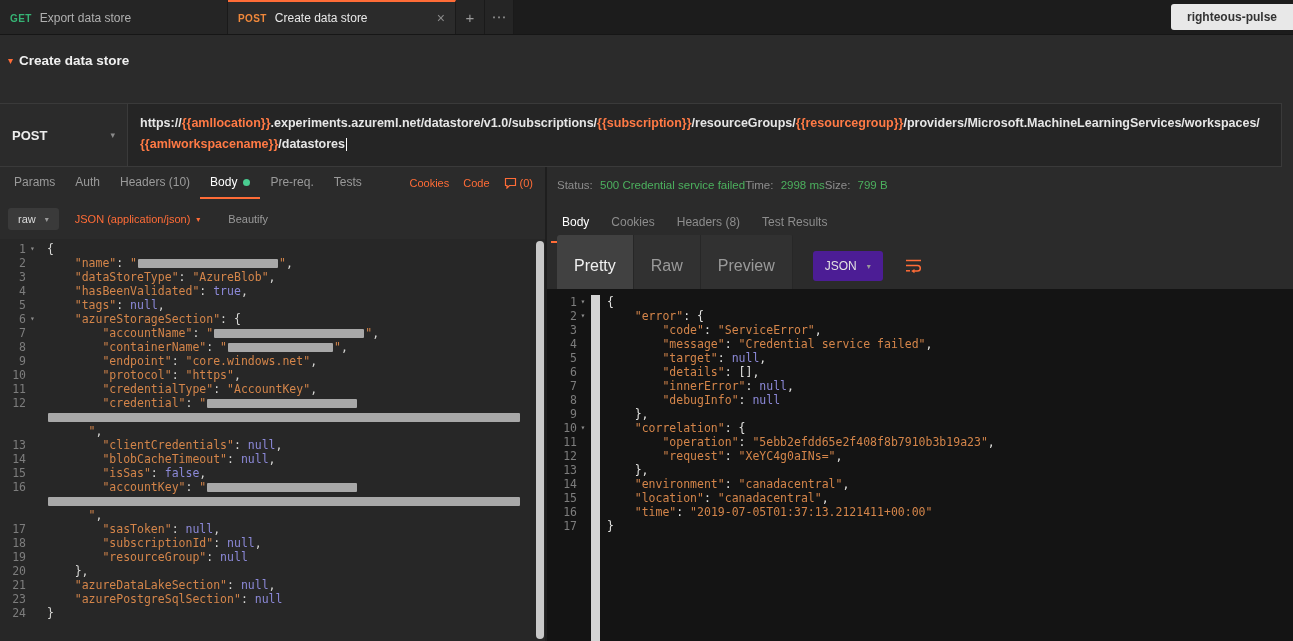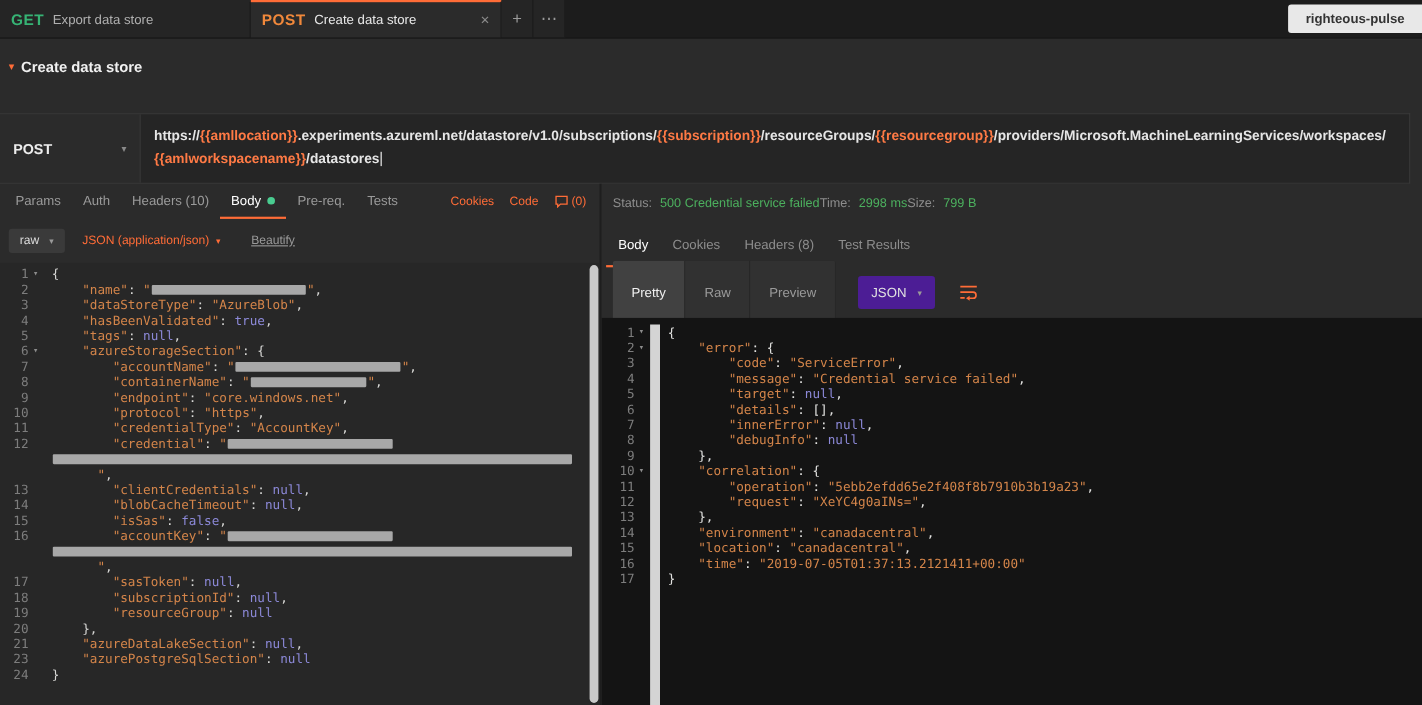--- a/index.html
+++ b/index.html
@@ -5,21 +5,21 @@
   *{margin:0;padding:0;box-sizing:border-box;}
   html,body{width:1293px;height:641px;overflow:hidden;background:#2b2b2b;
     font-family:"Liberation Sans",sans-serif;color:#cfcfcf;}
   .app{width:1293px;height:641px;display:flex;flex-direction:column;}
 
   
   .topbar{height:35px;background:#1c1c1c;display:flex;align-items:stretch;border-bottom:1px solid #161616;}
   .tab{width:228px;display:flex;align-items:center;gap:8px;padding:0 10px;background:#252525;
     border-right:1px solid #1a1a1a;border-top:2px solid transparent;font-size:12px;color:#b0b0b0;}
   .tab.active{background:#2b2b2b;color:#e8e8e8;border-top-color:#ff6c37;}
-  .tab .method{font-size:14px;font-weight:bold;letter-spacing:.4px;}
+  .tab .method{font-size:10px;font-weight:bold;letter-spacing:.4px;}
   .method-get{color:#36b374;}
   .method-post{color:#f0883b;}
   .tab .close{margin-left:auto;color:#8a8a8a;font-size:14px;line-height:14px;cursor:default;}
   .tab-add,.tab-more{width:29px;display:flex;align-items:center;justify-content:center;background:#252525;
     border-right:1px solid #1a1a1a;color:#9a9a9a;font-size:15px;}
   .env-btn{margin-left:auto;align-self:center;background:#e8e8e8;color:#333;font-size:12px;font-weight:bold;
     padding:6px 16px;border-radius:3px 0 0 3px;white-space:nowrap;}
 
   
   .req-header{height:68px;padding:18px 8px 0 8px;}
@@ -53,21 +53,21 @@
   .req-link{color:#ff6c37;font-size:11px;}
   .comment-wrap{display:flex;align-items:center;gap:3px;color:#ff6c37;font-size:11px;}
 
   
   .body-toolbar{height:40px;display:flex;align-items:center;gap:16px;padding:0 8px;}
   .select-sm{background:#3a3a3a;color:#dcdcdc;font-size:11px;padding:5px 10px;border-radius:3px;
     display:flex;align-items:center;gap:9px;}
   .select-sm .caret{color:#9a9a9a;font-size:8px;}
   .content-type{color:#ff6c37;font-size:11px;display:flex;align-items:center;gap:6px;}
   .content-type .caret{font-size:8px;}
-  .beautify{color:#9a9a9a;font-size:11px;margin-left:12px;text-decoration:underline;}
+  .beautify{color:#9a9a9a;font-size:11px;margin-left:12px;}
 
   
   .editor{flex:1;background:#272727;font-family:"DejaVu Sans Mono",monospace;font-size:11.5px;
     line-height:14px;padding-top:3px;position:relative;overflow:hidden;}
   .code-row{display:flex;height:14px;white-space:pre;}
   .ln{width:26px;text-align:right;color:#7d7d7d;flex:none;}
   .fold{width:13px;text-align:center;color:#8d8d8d;font-size:8px;flex:none;}
   .codeln{flex:none;margin-left:8px;}
   .tk-p{color:#d8d8d6;}
   .tk-s{color:#d4854a;}
@@ -81,21 +81,21 @@
   .mval{color:#4cb05e;margin-left:4px;}
 
   
   .resp-tabs{height:40px;display:flex;align-items:stretch;padding:0 4px;font-size:12px;color:#8d8d8d;}
   .resp-tab{display:flex;align-items:center;padding:0 11px;border-bottom:2px solid transparent;}
   .resp-tab.active{color:#fff;border-bottom-color:#ff6c37;}
 
   
   .resp-toolbar{height:46px;display:flex;align-items:center;padding:0 10px;}
   .btn-group{display:flex;border-radius:3px;overflow:hidden;}
-  .btn{background:#313131;color:#9a9a9a;font-size:12px;padding:22px 17px;border-right:1px solid #272727;}
+  .btn{background:#313131;color:#9a9a9a;font-size:16px;padding:22px 17px;border-right:1px solid #272727;}
   .btn.active{background:#414141;color:#f0f0f0;}
   .fmt-select{margin-left:20px;background:#4c1d95;border-radius:3px;padding:8px 12px;font-size:12px;
     color:#e2e2e2;display:flex;align-items:center;gap:10px;}
   .fmt-select .caret{color:#9a9a9a;font-size:8px;}
   .wrap-icon{margin-left:22px;display:flex;align-items:center;}
 
   
   .resp-editor{flex:1;background:#141414;font-family:"DejaVu Sans Mono",monospace;font-size:11.5px;
     line-height:14px;padding-top:6px;position:relative;overflow:hidden;}
   .resp-editor .ln{width:30px;}

